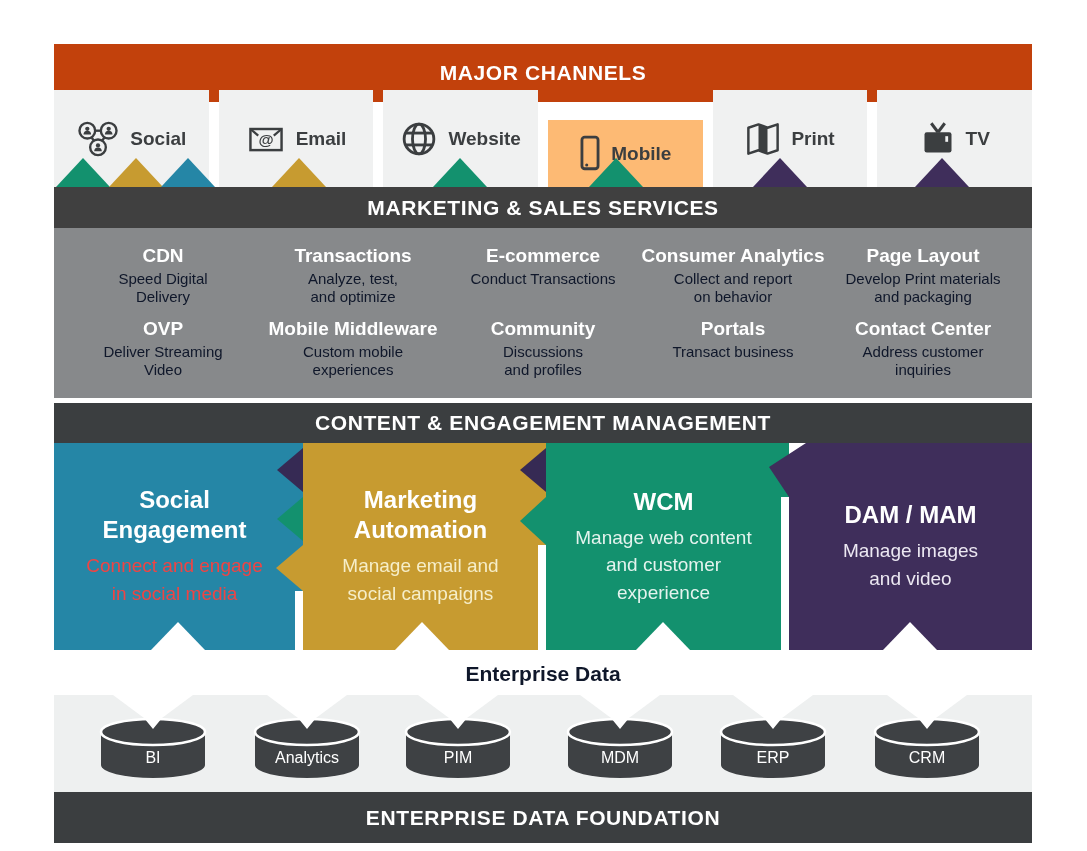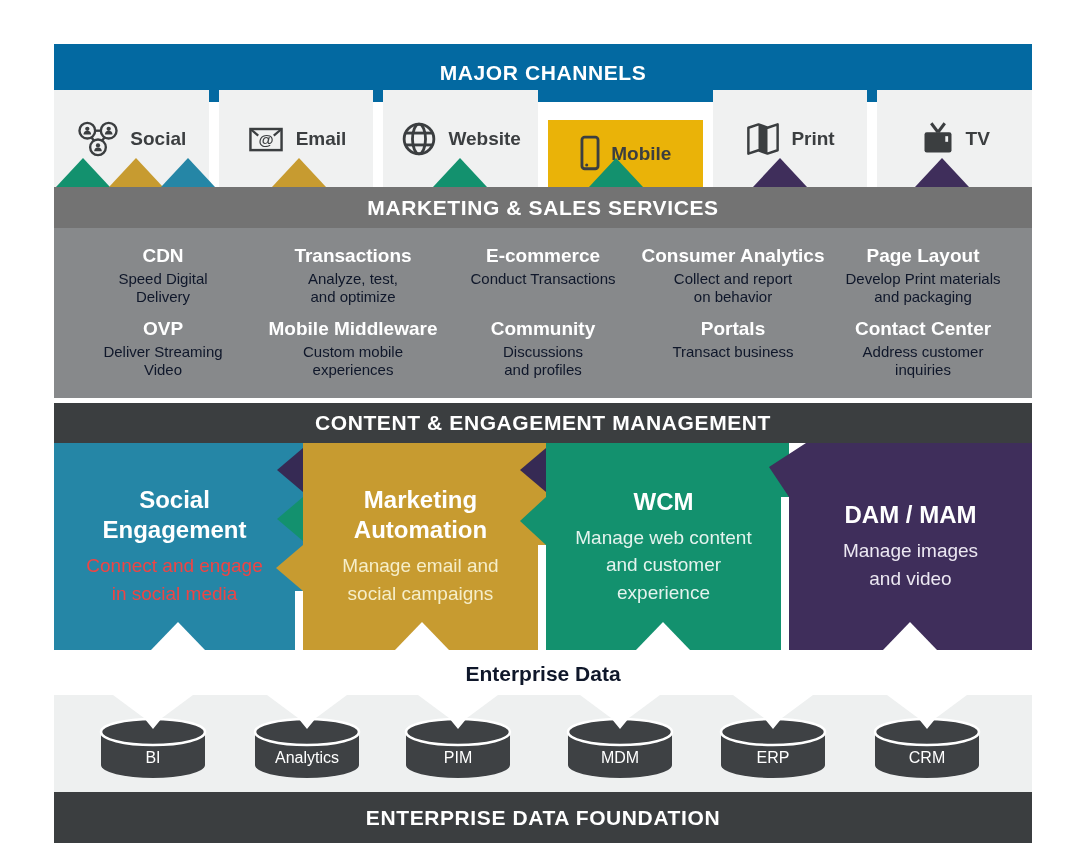--- a/index.html
+++ b/index.html
@@ -32,21 +32,21 @@
   .band{position:absolute;left:0;top:695px;width:978px;height:97px;}
   .cyl-svg{position:absolute;left:0;top:695px;}
   .cyl-svg text{font-family:"Liberation Sans",sans-serif;font-size:16px;fill:#fff;}
   .icon{color:#3b3e40;}
 </style>
 </head>
 <body>
 
 <div class="diagram">
 
-  <div class="bar" style="top: 44px; height: 58px; background-color: #0369a1;">
+  <div class="bar" style="top: 44px; height: 58px; background-color: #c2410c;">
     <span>MAJOR CHANNELS</span>
   </div>
 
   <div class="tiles">
 
     <div class="tile" style="background-color: rgb(240, 241, 241);">
       <svg class="icon" width="44" height="38" viewBox="0 0 36 32">
         <g stroke="currentColor" stroke-width="2" fill="none">
           <line x1="9" y1="9" x2="27" y2="9"></line>
             <line x1="9" y1="9" x2="18" y2="23"></line>
@@ -82,21 +82,21 @@
         <g stroke="currentColor" stroke-width="2.4" fill="none">
           <circle cx="16" cy="16" r="12.5"></circle>
           <ellipse cx="16" cy="16" rx="5.5" ry="12.5"></ellipse>
           <line x1="5" y1="11" x2="27" y2="11"></line>
           <line x1="5" y1="21" x2="27" y2="21"></line>
         </g>
       </svg>
       <span class="lbl">Website</span>
     </div>
 
-    <div class="tile" style="background-color: #eab308; margin-top: 30px;">
+    <div class="tile" style="background-color: #fdba74; margin-top: 30px;">
       <svg class="icon" width="22" height="37" viewBox="0 0 20 34">
         <rect x="2.6" y="2" width="14.8" height="29" rx="2.6" fill="none" stroke="currentColor" stroke-width="2.6"></rect>
         <circle cx="7" cy="27.6" r="1.4" fill="currentColor"></circle>
       </svg>
       <span class="lbl">Mobile</span>
     </div>
 
     <div class="tile" style="background-color: rgb(240, 241, 241);">
       <svg class="icon" width="36" height="36" viewBox="0 0 32 30">
         <polygon points="3,5 12,2 20,5 29,2 29,25 20,28 12,25 3,28" fill="none" stroke="currentColor" stroke-width="2.2" stroke-linejoin="round"></polygon>
@@ -118,21 +118,21 @@
 
   <div class="tri" style="left: 2px; border-bottom-color: rgb(19, 145, 110);"></div>
   <div class="tri" style="left: 55px; border-bottom-color: rgb(199, 155, 48);"></div>
   <div class="tri" style="left: 107px; border-bottom-color: rgb(37, 134, 166);"></div>
   <div class="tri" style="left: 218px; border-bottom-color: rgb(199, 155, 48);"></div>
   <div class="tri" style="left: 379px; border-bottom-color: rgb(19, 145, 110);"></div>
   <div class="tri" style="left: 535px; border-bottom-color: rgb(19, 145, 110);"></div>
   <div class="tri" style="left: 699px; border-bottom-color: rgb(63, 46, 91);"></div>
   <div class="tri" style="left: 861px; border-bottom-color: rgb(63, 46, 91);"></div>
 
-  <div class="bar" style="top: 187px; height: 41px; background-color: #737373; text-align: right;">
+  <div class="bar" style="top: 187px; height: 41px; background-color: #404040; text-align: right;">
     <span>MARKETING &amp; SALES SERVICES</span>
   </div>
 
   <div class="panel" style="background-color: rgb(135, 137, 139);">
     <div class="panel-grid">
       <div class="svc">
         <div class="t">CDN</div>
         <div class="d">Speed Digital
 Delivery</div>
       </div>

